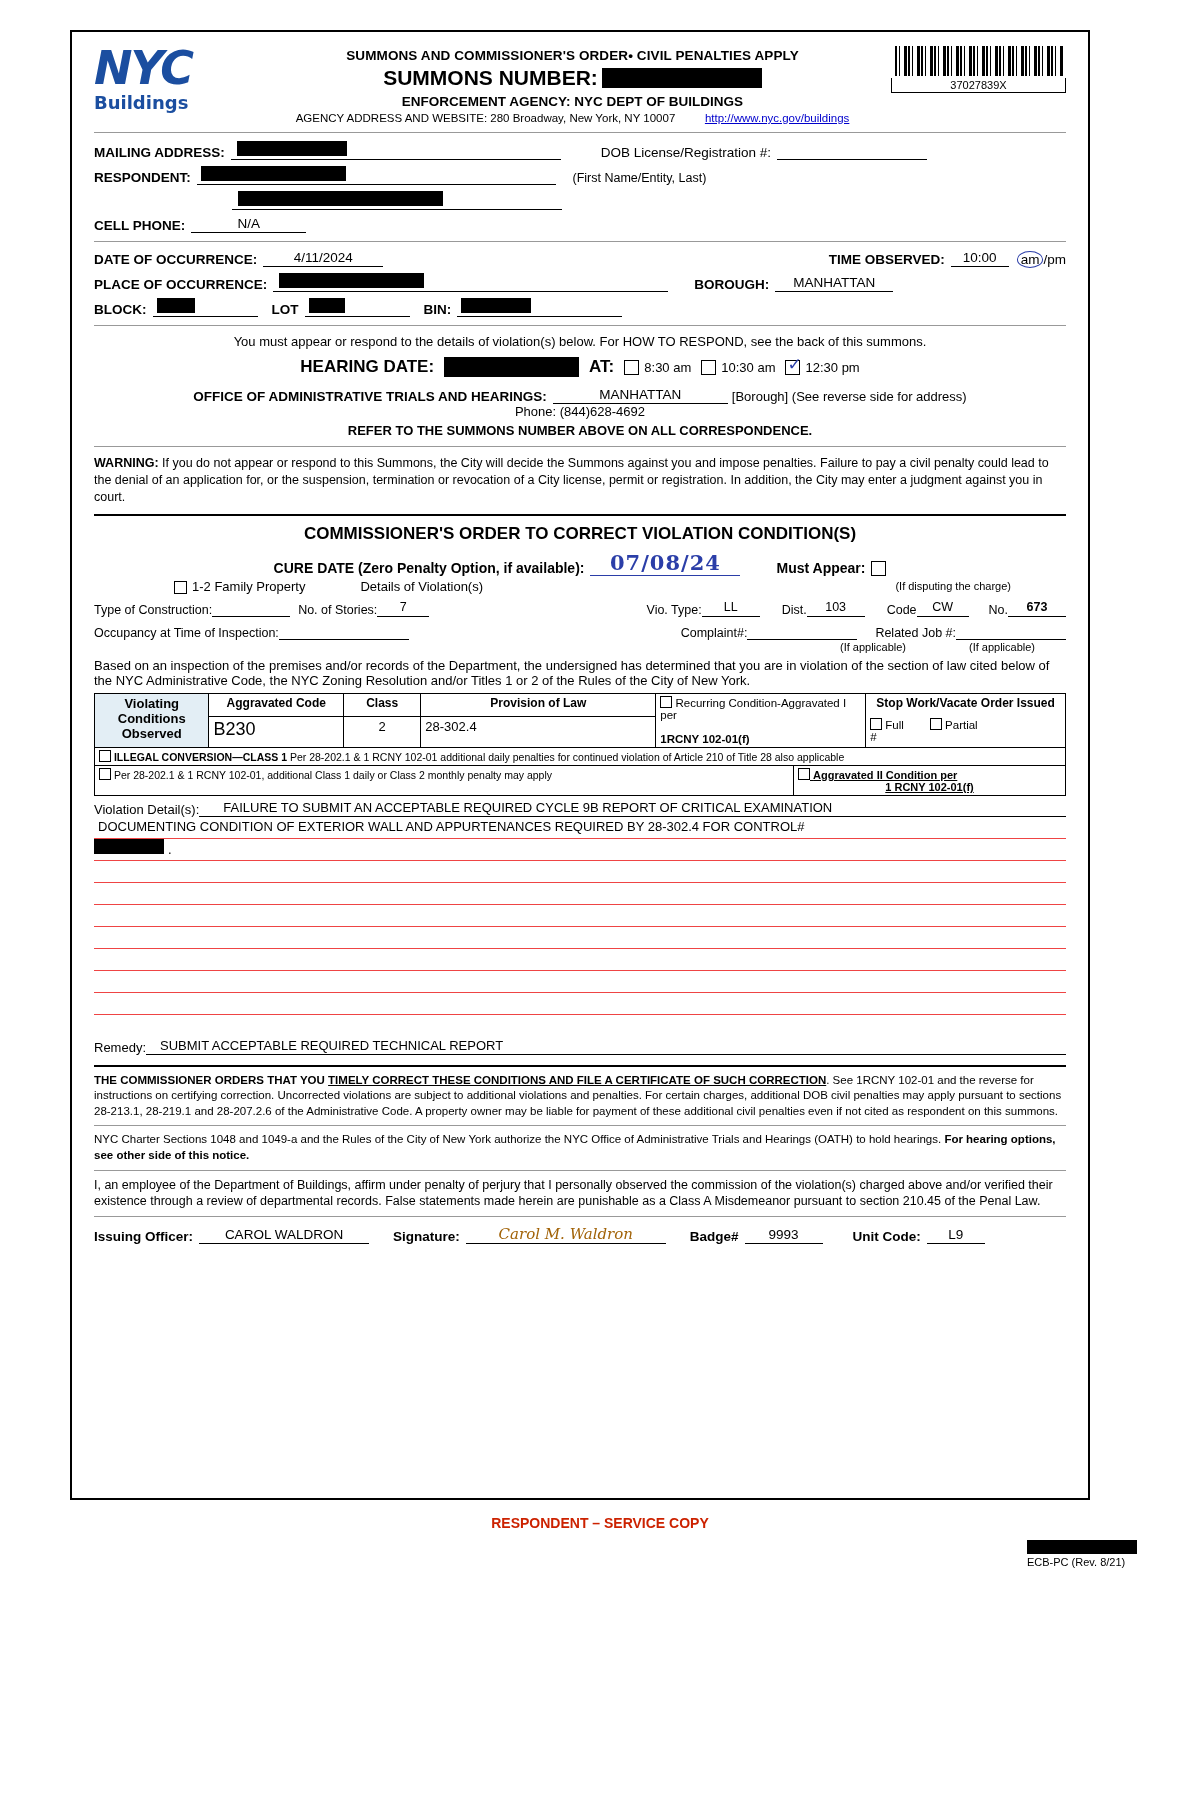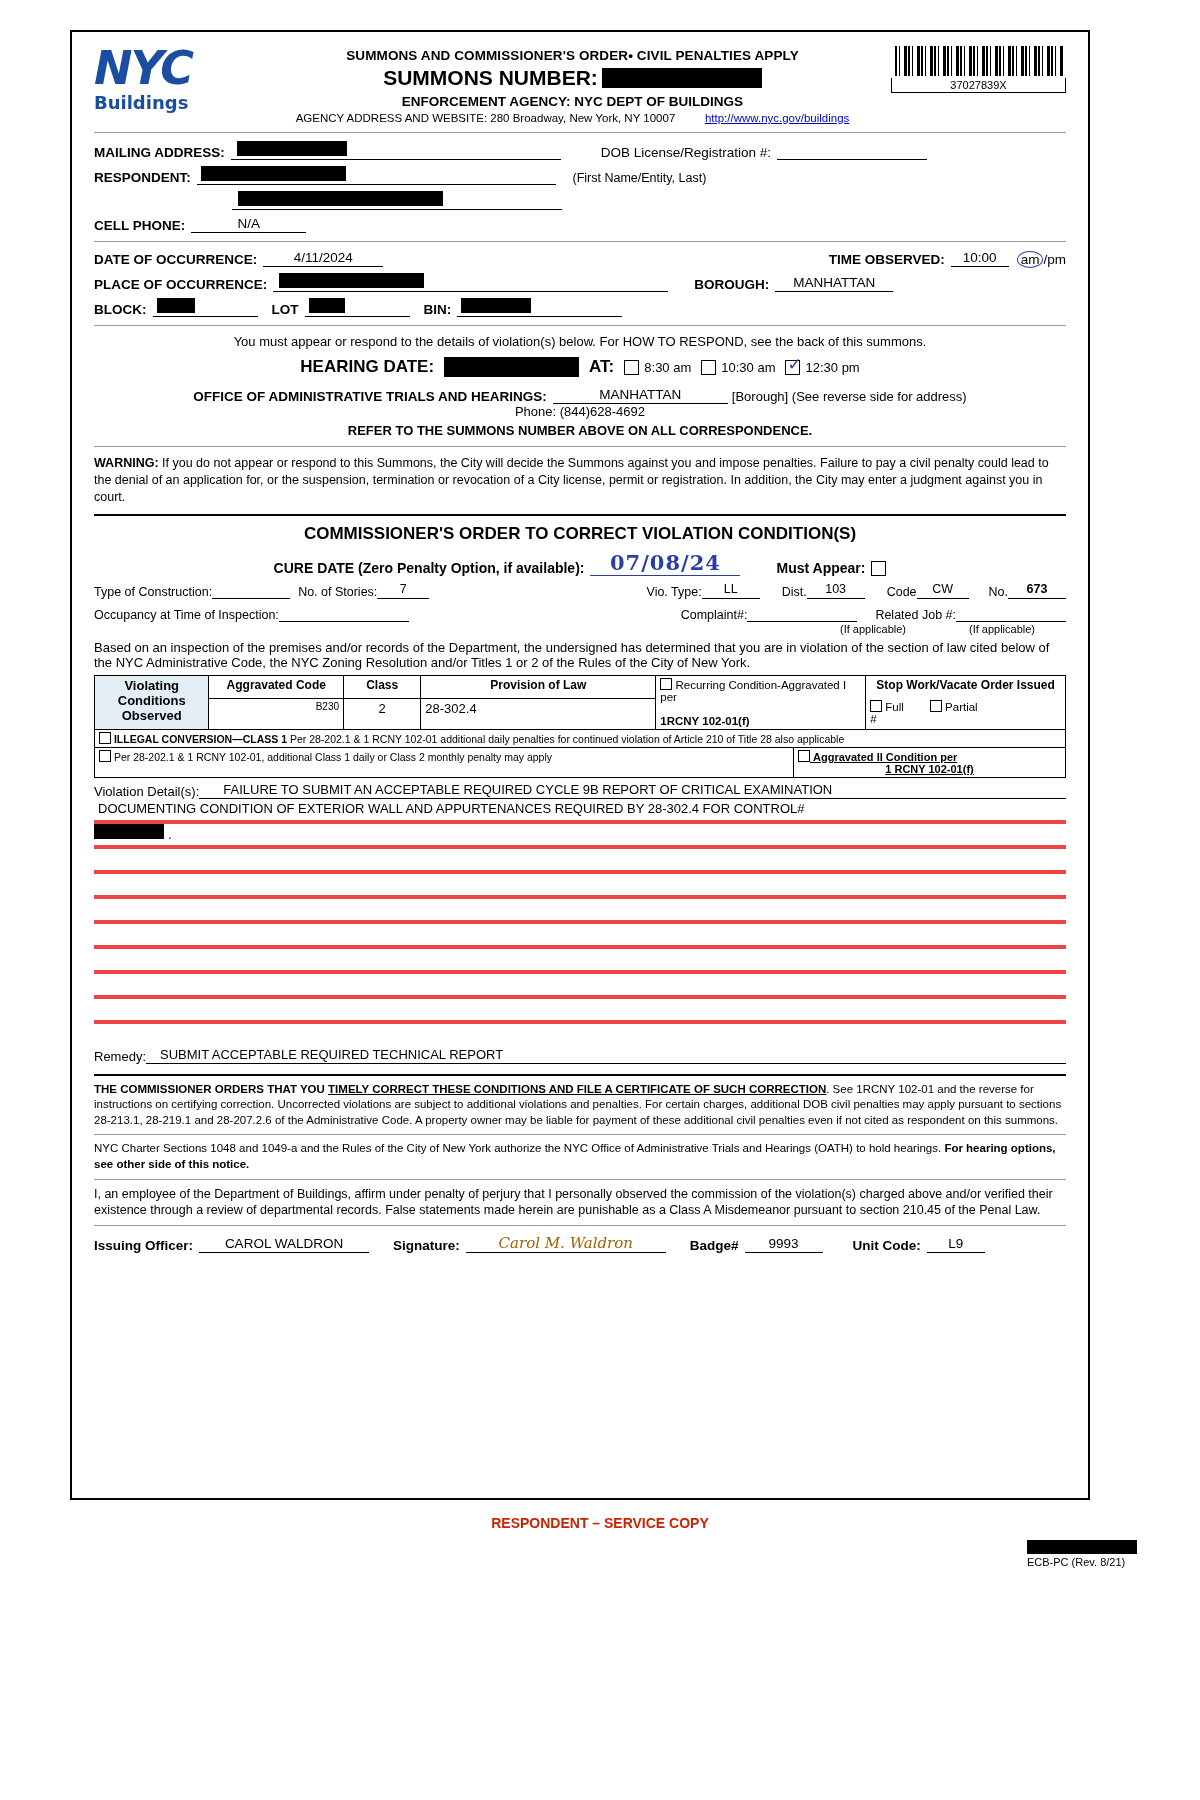--- a/index.html
+++ b/index.html
@@ -68,21 +68,21 @@
   .warn{font-size:12.5px;line-height:1.35;margin-top:6px;}
   .bigtitle{text-align:center;font-size:17px;font-weight:bold;margin:6px 0 6px 0;}
   .cure{display:flex;align-items:flex-end;justify-content:center;gap:6px;font-size:14px;font-weight:bold;}
   .hand{font-family:"DejaVu Serif",serif;color:#2b3ea8;font-size:21px;letter-spacing:1px;}
 
   table.viol{border-collapse:collapse;width:100%;font-size:11.5px;margin-top:5px;}
   table.viol td,table.viol th{border:1px solid #000;padding:2px 4px;vertical-align:top;}
   .vc{background:#e3eef5;font-weight:bold;text-align:center;font-size:13px;width:105px;}
   .thc{text-align:center;font-weight:bold;font-size:12px;}
 
-  .detail-line{border-bottom:4px solid #ef4444;height:21px;}
+  .detail-line{border-bottom:1px solid #ef4444;height:21px;}
   .small{font-size:11px;line-height:1.3;}
   .foot{font-size:11.5px;line-height:1.35;margin-top:6px;}
   .sig-row{display:flex;align-items:flex-end;font-size:13.5px;gap:6px;margin-top:8px;}
   .sigtext{font-family:"DejaVu Serif",serif;font-style:italic;color:#a16207;font-size:15px;}
   .service{position:absolute;left:0;right:0;top:1515px;text-align:center;color:#cc2200;font-weight:bold;font-size:14px;}
   .ecb{position:absolute;right:63px;top:1540px;font-size:11px;}
   .ecb .blk{height:14px;width:110px;display:block;margin-bottom:2px;}
 </style>
 </head>
 <body>
@@ -224,20 +224,30 @@
   <div class="cure">
     <span>CURE DATE (Zero Penalty Option, if available):</span>
     <span class="ul" style="flex:none;width:150px;text-align:center;border-bottom:1.5px solid #2b3ea8;">
       <span class="hand">07/08/24</span>
     </span>
     <span style="width:24px;"></span>
     <span>Must Appear:</span>
     <span class="cbx"></span>
   </div>
 
+  <div class="row" style="margin:3px 0 0 0;">
+    <span style="width:80px;"></span>
+    <span class="cbx" style="width:11px;height:11px;"></span>
+    <span class="sec-txt" style="margin-left:5px;">1-2 Family Property</span>
+    <span style="width:55px;"></span>
+    <span class="sec-txt">Details of Violation(s)</span>
+    <span style="flex:1"></span>
+    <span class="small">(If disputing the charge)</span>
+    <span style="width:55px;"></span>
+  </div>
 
   <div class="row" style="font-size:12.5px;">
     <span class="lbl-n">Type of Construction:</span>
     <span class="ul" style="flex:none;width:78px;"></span>
     <span style="width:8px;"></span>
     <span class="lbl-n">No. of Stories:</span>
     <span class="ul" style="flex:none;width:52px;text-align:center;"><span>7</span></span>
     <span style="flex:1"></span>
     <span class="lbl-n">Vio. Type:</span>
     <span class="ul" style="flex:none;width:58px;text-align:center;"><span>LL</span></span>
@@ -285,21 +295,21 @@
       <td rowspan="2" style="width:190px;">
         <div class="thc">Stop Work/Vacate Order Issued</div>
         <div style="margin-top:8px;display:flex;gap:26px;">
           <span><span class="cbx" style="width:10px;height:10px;vertical-align:-1px;"></span> <span>Full</span></span>
           <span><span class="cbx" style="width:10px;height:10px;vertical-align:-1px;"></span> <span>Partial</span></span>
         </div>
         <div>#</div>
       </td>
     </tr>
     <tr>
-      <td style="text-align:right;font-size:10px;height:26px;">B230</td>
+      <td style="text-align:left;font-size:18px;height:26px;">B230</td>
       <td style="text-align:center;font-size:13px;">2</td>
       <td style="font-size:13px;">28-302.4</td>
     </tr>
   </tbody>
       </table>
 
   <table class="viol" style="margin-top:-1px;">
     <tbody>
           <tr>
       <td colspan="2" style="font-size:10.5px;">

